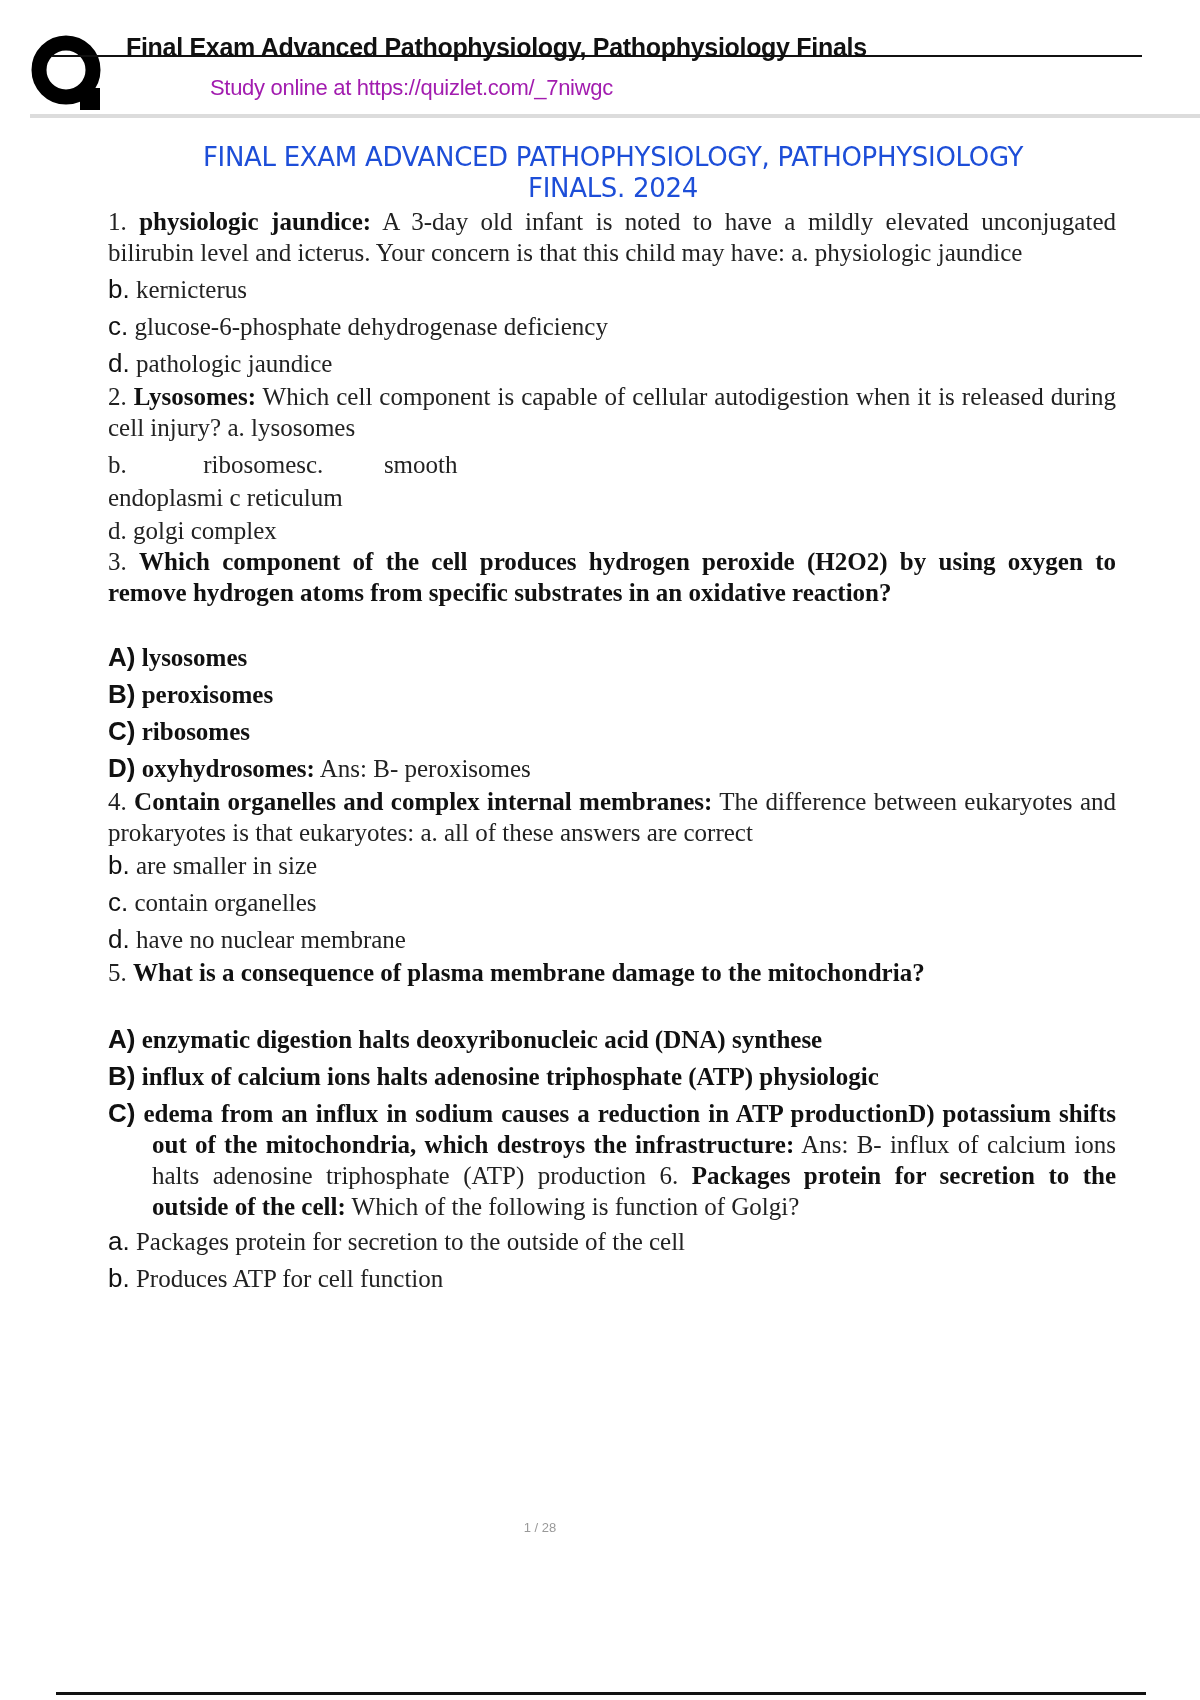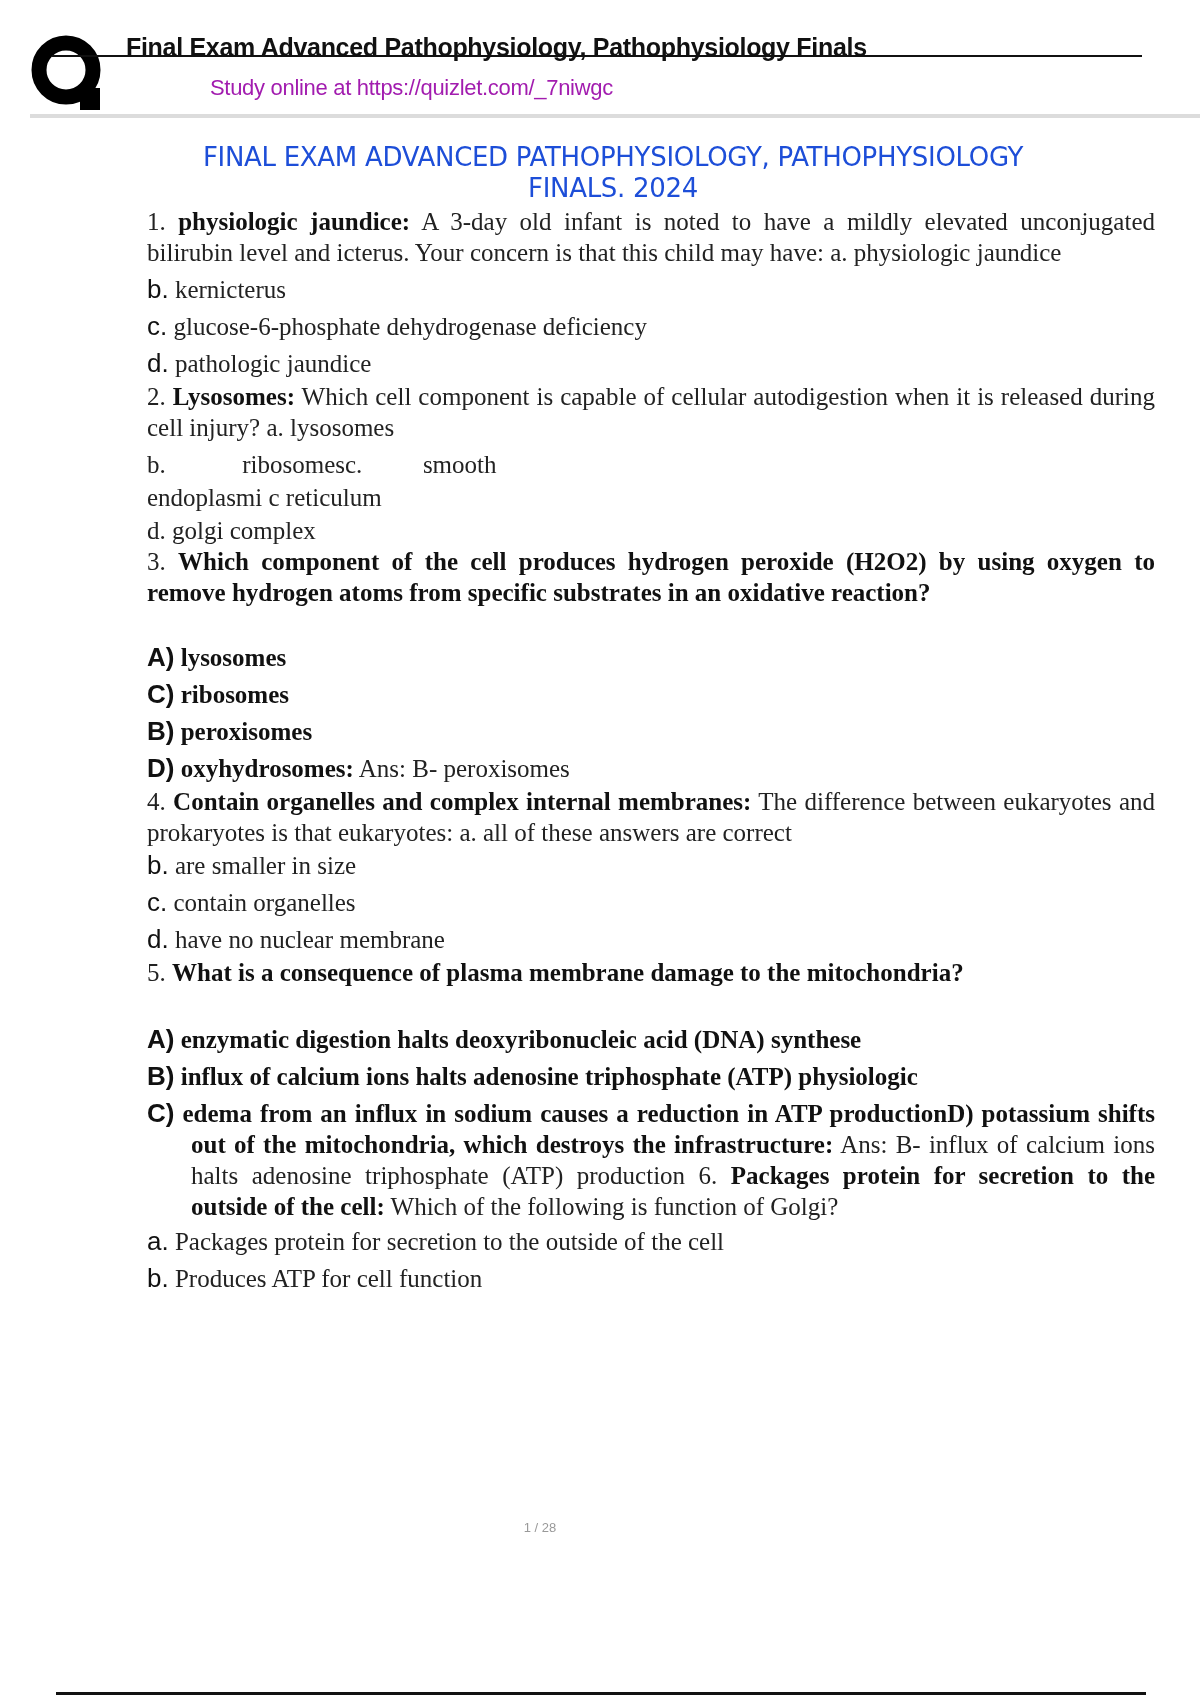--- a/index.html
+++ b/index.html
@@ -6,21 +6,21 @@
     body { width: 1200px; height: 1700px; position: relative; overflow: hidden; color: #222; }
     .header { position: absolute; left: 0; top: 0; width: 1200px; height: 120px; }
     .logo { position: absolute; left: 28px; top: 32px; width: 80px; height: 80px; }
     .hdr-line { position: absolute; left: 52px; top: 55px; width: 1090px; height: 2px; background: #111; }
     .hdr-title { position: absolute; left: 126px; top: 33px; font-family: "Liberation Sans", sans-serif; font-weight: bold; font-size: 25px; color: #111; letter-spacing: -0.3px; white-space: nowrap; text-align: center; }
     .hdr-sub { position: absolute; left: 210px; top: 75px; font-family: "Liberation Sans", sans-serif; font-size: 22px; color: #a21caf; white-space: nowrap; letter-spacing: -0.3px; }
     .hdr-rule { position: absolute; left: 30px; top: 114px; width: 1170px; height: 4px; background: #dcdcdc; }
 
     .doc-title { position: absolute; left: 108px; top: 142px; width: 1010px; text-align: center; font-family: "DejaVu Sans", sans-serif; font-size: 26px; line-height: 31px; color: #1d4ed8; letter-spacing: -0.3px; }
 
-    .content { position: absolute; left: 108px; top: 206px; width: 1008px; font-family: "Liberation Serif", serif; font-size: 25px; color: #222; margin-left: 39px; }
+    .content { position: absolute; left: 108px; top: 206px; width: 1008px; font-family: "Liberation Serif", serif; font-size: 25px; color: #222; }
     .p { margin: 0; line-height: 31px; text-align: justify; }
     .opt { margin: 0; line-height: 31px; padding-top: 6px; }
     .letter-sans { font-family: "Liberation Sans", sans-serif; font-size: 26px; color: #111; }
     .letter-sans-b { font-family: "Liberation Sans", sans-serif; font-size: 26px; font-weight: bold; color: #111; }
     b { color: #111; }
     .gap { height: 28px; }
     .indent { padding-left: 44px; text-indent: -44px; }
     .pageno { position: absolute; left: 0; width: 1080px; top: 1520px; text-align: center; font-family: "Liberation Sans", sans-serif; font-size: 13px; color: #999; }
     .bottom-rule { position: absolute; left: 56px; top: 1692px; width: 1090px; height: 3px; background: #111; }
   </style>
@@ -81,26 +81,26 @@
   <p class="p" style="padding-top:0">
     <span>3.</span>
     <b>Which component of the cell produces hydrogen peroxide (H2O2) by using oxygen to remove hydrogen atoms from specific substrates in an oxidative reaction?</b>
   </p>
   <div class="gap"></div>
   <p class="opt" style="padding-top:6px">
     <span class="letter-sans-b">A)</span>
     <b>lysosomes</b>
   </p>
   <p class="opt" style="padding-top:6px">
+    <span class="letter-sans-b">B)</span>
+    <b>peroxisomes</b>
+  </p>
+  <p class="opt" style="padding-top:6px">
     <span class="letter-sans-b">C)</span>
     <b>ribosomes</b>
-  </p>
-  <p class="opt" style="padding-top:6px">
-    <span class="letter-sans-b">B)</span>
-    <b>peroxisomes</b>
   </p>
   <p class="opt" style="padding-top:6px">
     <span class="letter-sans-b">D)</span>
     <b>oxyhydrosomes:</b>
     <span>Ans: B- peroxisomes</span>
   </p>
 
   <p class="p" style="padding-top:2px">
     <span>4.</span>
     <b>Contain organelles and complex internal membranes:</b>

